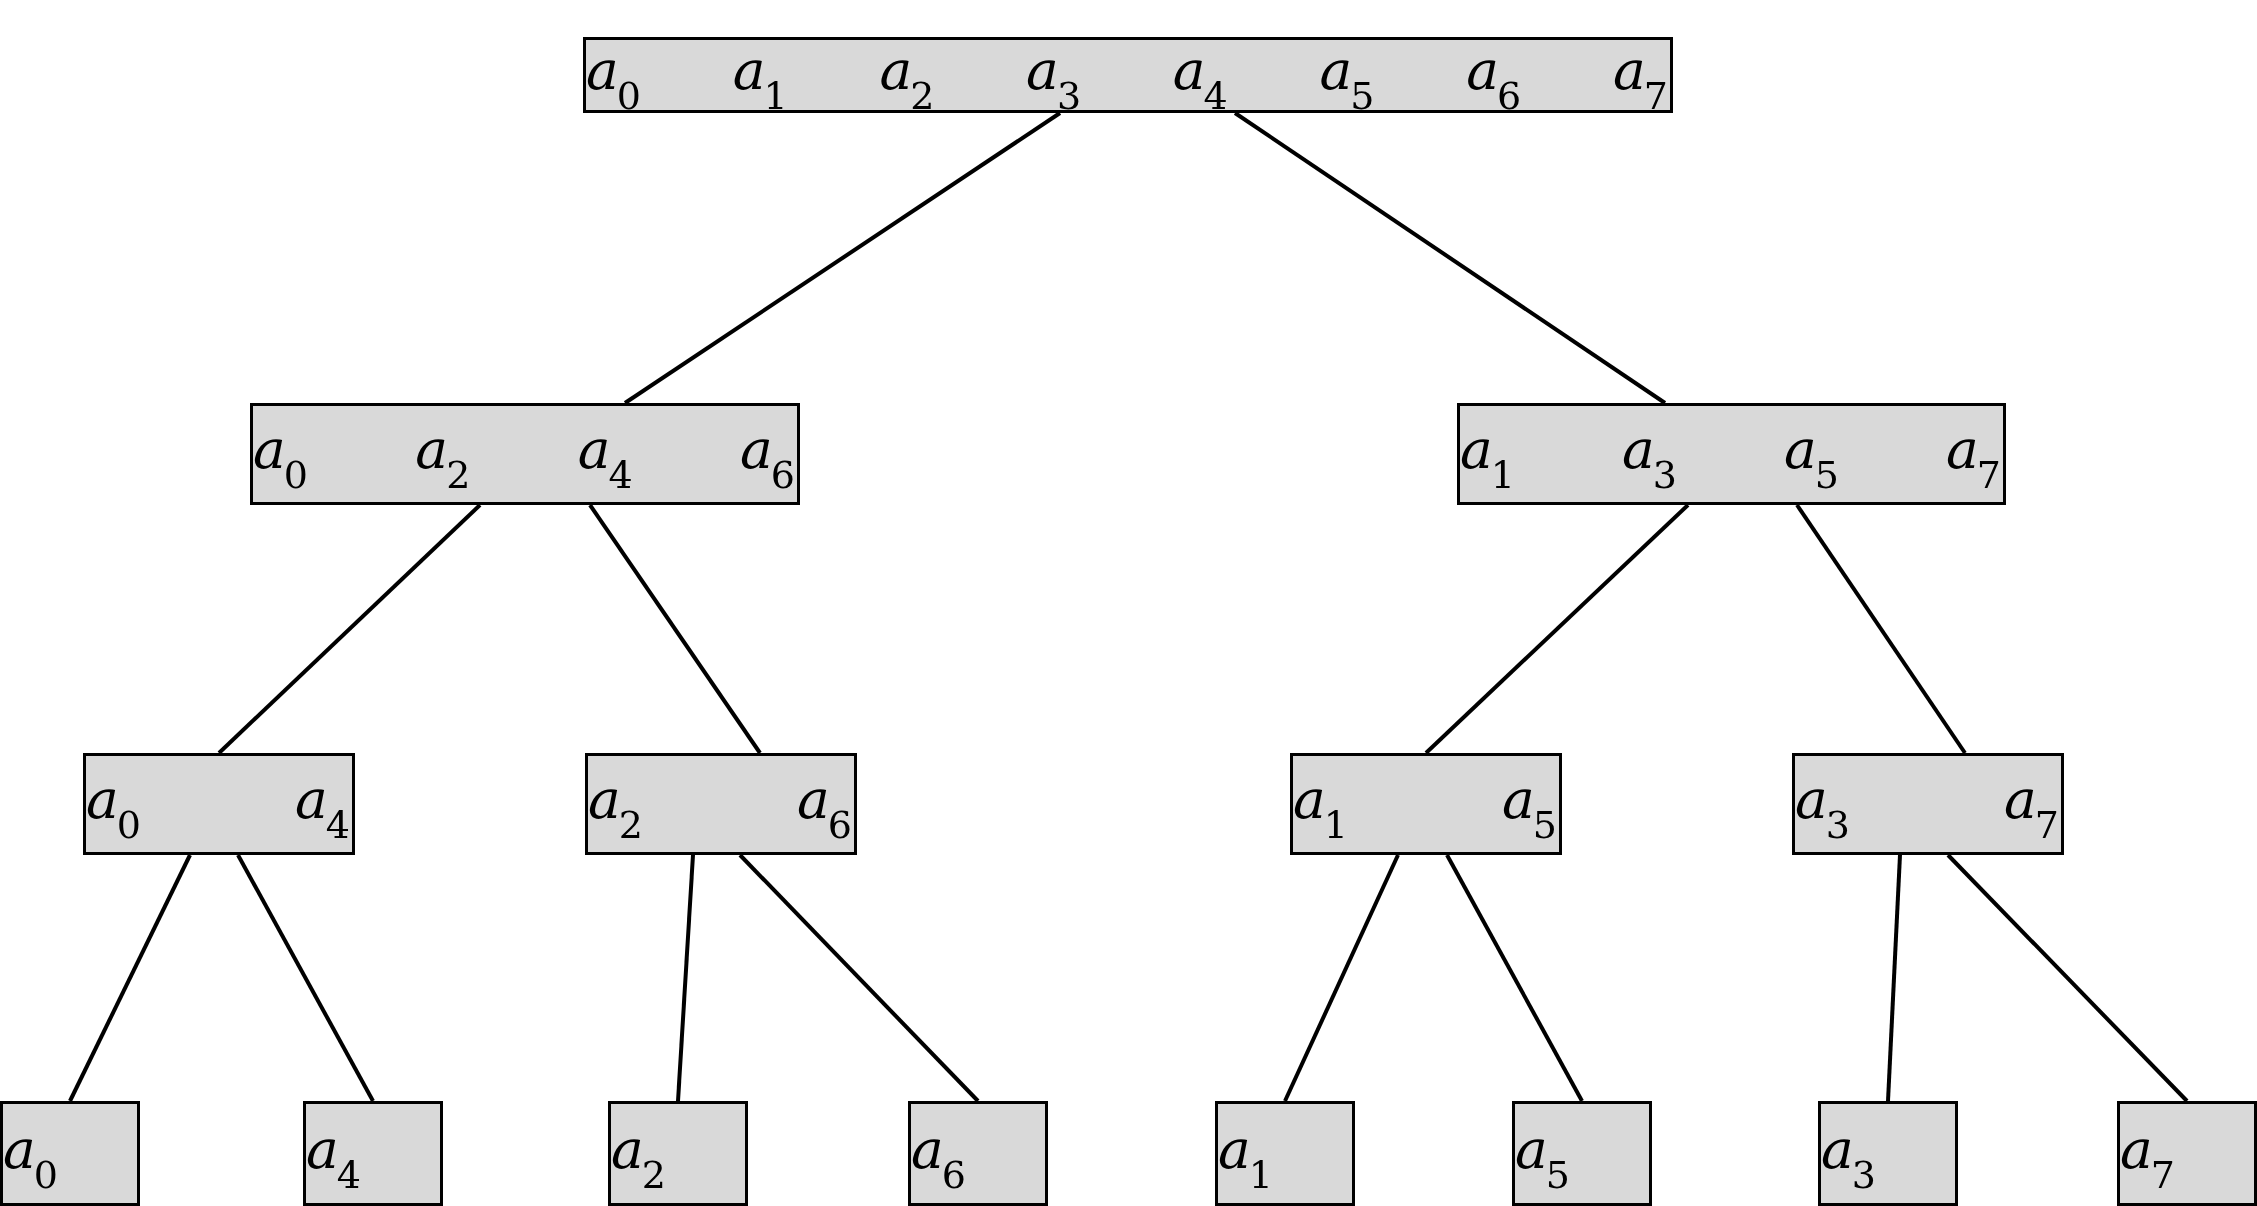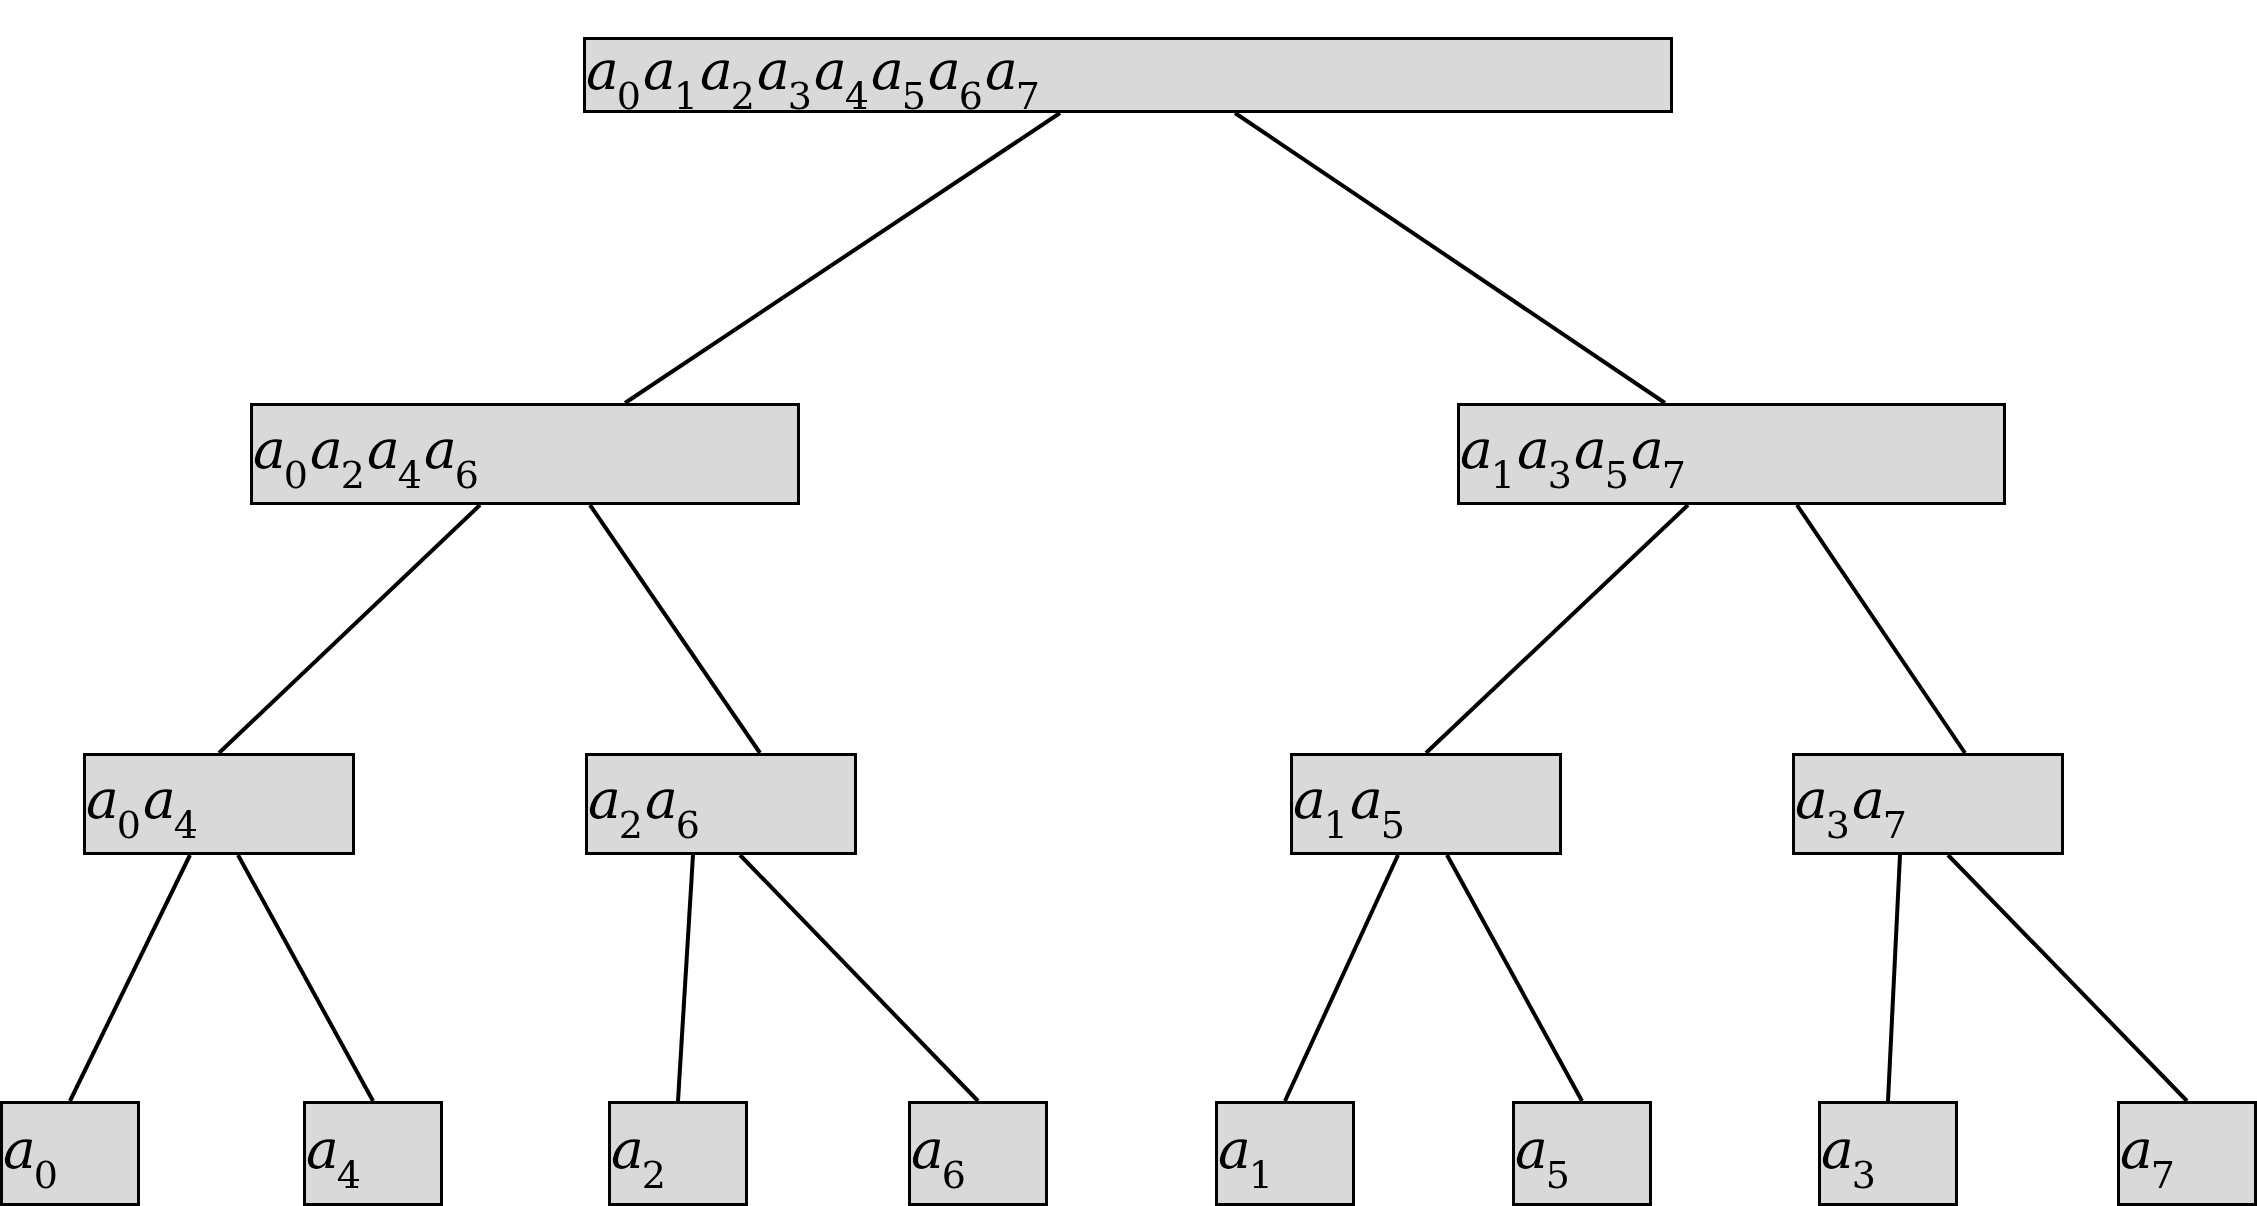--- a/index.html
+++ b/index.html
@@ -25,21 +25,21 @@
     pointer-events: none;
   }
   .node {
     position: absolute;
     box-sizing: border-box;
     background: #d9d9d9;
     border: 3px solid #ef4444;
     display: flex;
     flex-direction: row;
     align-items: center;
-    justify-content: flex-start;
+    justify-content: space-between;
     z-index: 2;
   }
   .cell {
     display: inline-block;
     text-align: center;
     white-space: nowrap;
     color: #000000;
     font-size: 55px;
     line-height: 1;
     font-style: italic;

